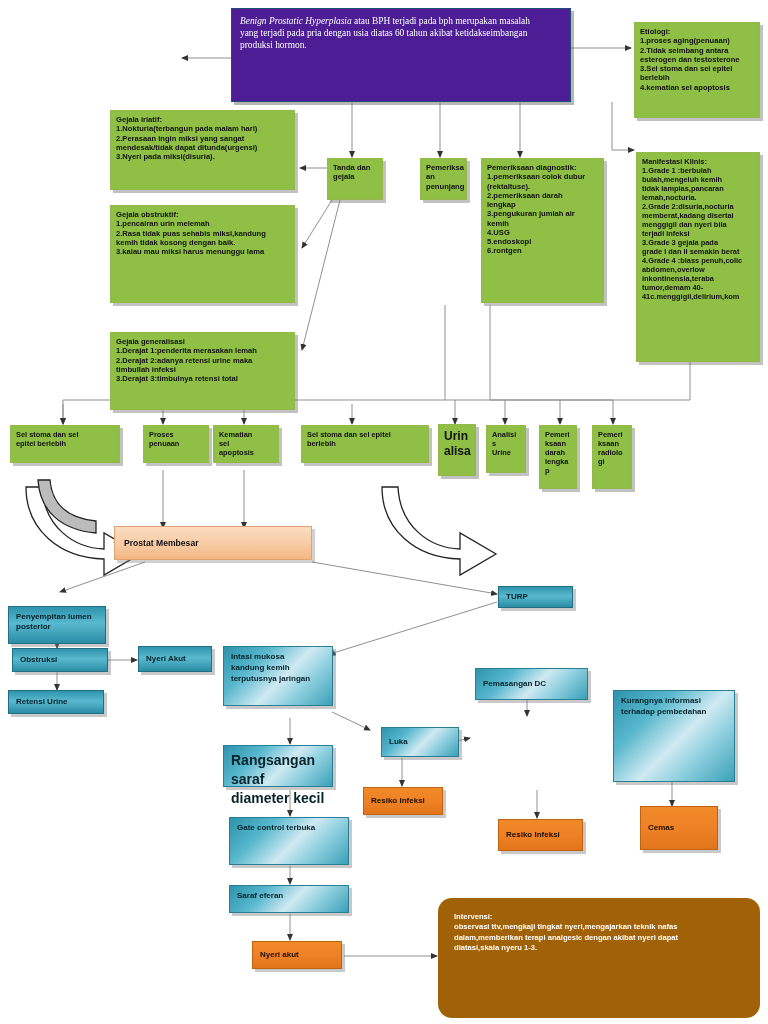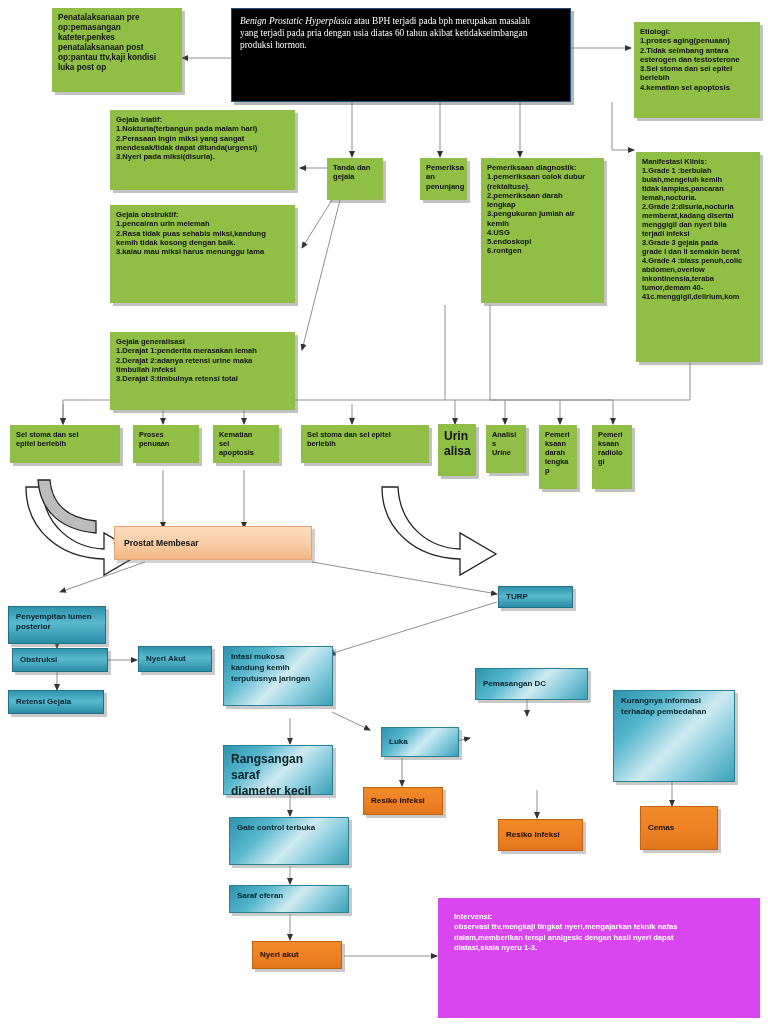--- a/index.html
+++ b/index.html
@@ -22,21 +22,21 @@
     border:1px solid #94b94b;
     box-shadow:3px 3px 0 rgba(120,120,120,.45);
     color:#111111;
     font-weight:bold;
     padding:4px 5px;
     line-height:1.22;
     overflow:hidden;
   }
   
   .bluebox{
-    background:#000000;
+    background:#4c1d95;
     border:1px solid #1f4e79;
     box-shadow:3px 3px 0 rgba(110,110,110,.5);
     color:#ffffff;
     font-family:"Liberation Serif", serif;
     padding:6px 8px;
     line-height:1.3;
   }
   .bluebox .ital{font-style:italic;}
 
   
@@ -72,25 +72,26 @@
   .peach{
     background:linear-gradient(180deg,#FBDCC0 0%,#F8CBA4 55%,#F3B782 100%);
     border:1px solid #e3a271;
     box-shadow:3px 3px 0 rgba(120,120,120,.35);
     color:#111;
     font-weight:bold;
     padding:5px 9px;
   }
   
   .blackbox{
-    background:#d946ef;
+    background:#a16207;
     color:#ffffff;
     font-weight:bold;
     padding:14px 16px;
     line-height:1.35;
+    border-radius:14px;
   }
   .ln{display:block;}
 </style>
 </head>
 <body>
 
 <div id="canvas">
 
   <svg id="svg-layer" viewBox="0 0 768 1024">
     <defs>
@@ -186,28 +187,20 @@
                C60 558 26 530 26 487 Z" fill="#ffffff"></path>
       <path d="M38 480 C40 512 62 530 96 533 L96 521 C66 518 52 504 50 480 Z" fill="#bcbcbc"></path>
       <path d="M346 487 C344 527 314 548 284 549 L284 533 L248 554 L284 575 L284 559
                C328 558 362 530 362 487 Z" fill="#ffffff" transform="translate(372,0) scale(-1,1) translate(-372,0)"></path>
     </g>
     <g stroke="#222" stroke-width="1.3">
       <path d="M316 480 C318 512 340 530 374 533 L374 521 C344 518 330 504 328 480 Z" fill="#bcbcbc" transform="translate(690,0) scale(-1,1) translate(-690,0)"></path>
     </g>
   </svg>
 
-  <div class="node green" style="left:52px;top:8px;width:130px;height:84px;font-size:8.2px;">
-    <span class="ln">Penatalaksanaan pre</span>
-    <span class="ln">op:pemasangan</span>
-    <span class="ln">kateter,penkes</span>
-    <span class="ln">penatalaksanaan post</span>
-    <span class="ln">op:pantau ttv,kaji kondisi</span>
-    <span class="ln">luka post op</span>
-  </div>
 
   <div class="node bluebox" style="left:231px;top:8px;width:340px;height:94px;font-size:9.4px;">
     <span class="ln">
       <i class="ital">Benign Prostatic Hyperplasia</i><span> atau BPH  terjadi pada bph merupakan masalah</span>
     </span>
     <span class="ln">yang terjadi pada pria dengan usia diatas 60 tahun akibat ketidakseimbangan</span>
     <span class="ln">produksi hormon.</span>
   </div>
 
   <div class="node green" style="left:634px;top:22px;width:126px;height:96px;font-size:7.6px;">
@@ -285,21 +278,21 @@
     <span class="ln">inkontinensia,teraba</span>
     <span class="ln">tumor,demam 40-</span>
     <span class="ln">41c.menggigil,delirium,kom</span>
   </div>
 
   <div class="node green" style="left:10px;top:425px;width:110px;height:38px;font-size:7.4px;">
     <span class="ln">Sel stoma dan sel</span>
     <span class="ln">epitel berlebih</span>
   </div>
 
-  <div class="node green" style="left:133px;top:425px;width:66px;height:38px;font-size:7.4px;">
+  <div class="node green" style="left:143px;top:425px;width:66px;height:38px;font-size:7.4px;">
     <span class="ln">Proses</span>
     <span class="ln">penuaan</span>
   </div>
 
   <div class="node green" style="left:213px;top:425px;width:66px;height:38px;font-size:7.4px;">
     <span class="ln">Kematian</span>
     <span class="ln">sel</span>
     <span class="ln">apoptosis</span>
   </div>
 
@@ -341,38 +334,38 @@
   <div class="node teal-dark" style="left:8px;top:590px;width:98px;height:38px;font-size:8px;margin-top:16px;">
     <span class="ln">Penyempitan lumen</span>
     <span class="ln">posterior</span>
   </div>
 
   <div class="node teal-dark" style="left:12px;top:648px;width:96px;height:24px;font-size:8px;display:flex;align-items:center;">
     <span>Obstruksi</span>
   </div>
 
   <div class="node teal-dark" style="left:8px;top:690px;width:96px;height:24px;font-size:8px;display:flex;align-items:center;">
-    <span>Retensi Gejala</span>
+    <span>Retensi Urine</span>
   </div>
 
   <div class="node teal-dark" style="left:138px;top:646px;width:74px;height:26px;font-size:8px;display:flex;align-items:center;">
     <span>Nyeri Akut</span>
   </div>
 
   <div class="node teal-dark" style="left:498px;top:586px;width:75px;height:22px;font-size:8px;display:flex;align-items:center;">
     <span>TURP</span>
   </div>
 
   <div class="node teal" style="left:223px;top:646px;width:110px;height:60px;font-size:8px;">
     <span class="ln">Intasi mukosa</span>
     <span class="ln">kandung kemih</span>
     <span class="ln">terputusnya jaringan</span>
   </div>
 
-  <div class="node teal" style="left:223px;top:745px;width:110px;height:50px;font-size:12px;">
+  <div class="node teal" style="left:223px;top:745px;width:110px;height:42px;font-size:14px;">
     <span class="ln">Rangsangan saraf</span>
     <span class="ln">diameter kecil</span>
   </div>
 
   <div class="node teal" style="left:229px;top:817px;width:120px;height:48px;font-size:8px;">
     <span>Gate control terbuka</span>
   </div>
 
   <div class="node teal" style="left:229px;top:885px;width:120px;height:28px;font-size:8px;">
     <span>Saraf eferan</span>
@@ -404,17 +397,17 @@
     <span class="ln">terhadap pembedahan</span>
   </div>
 
   <div class="node orange" style="left:640px;top:806px;width:78px;height:44px;font-size:8px;display:flex;align-items:center;">
     <span>Cemas</span>
   </div>
 
   <div class="node blackbox" style="left:438px;top:898px;width:322px;height:120px;font-size:7.6px;">
     <span class="ln">Intervensi:</span>
     <span class="ln">observasi ttv,mengkaji tingkat nyeri,mengajarkan teknik nafas</span>
-    <span class="ln">dalam,memberikan terapi analgesic dengan hasil nyeri dapat</span>
+    <span class="ln">dalam,memberikan terapi analgesic dengan akibat nyeri dapat</span>
     <span class="ln">diatasi,skala nyeru 1-3.</span>
   </div>
 
 </div>
 
 </body></html>

